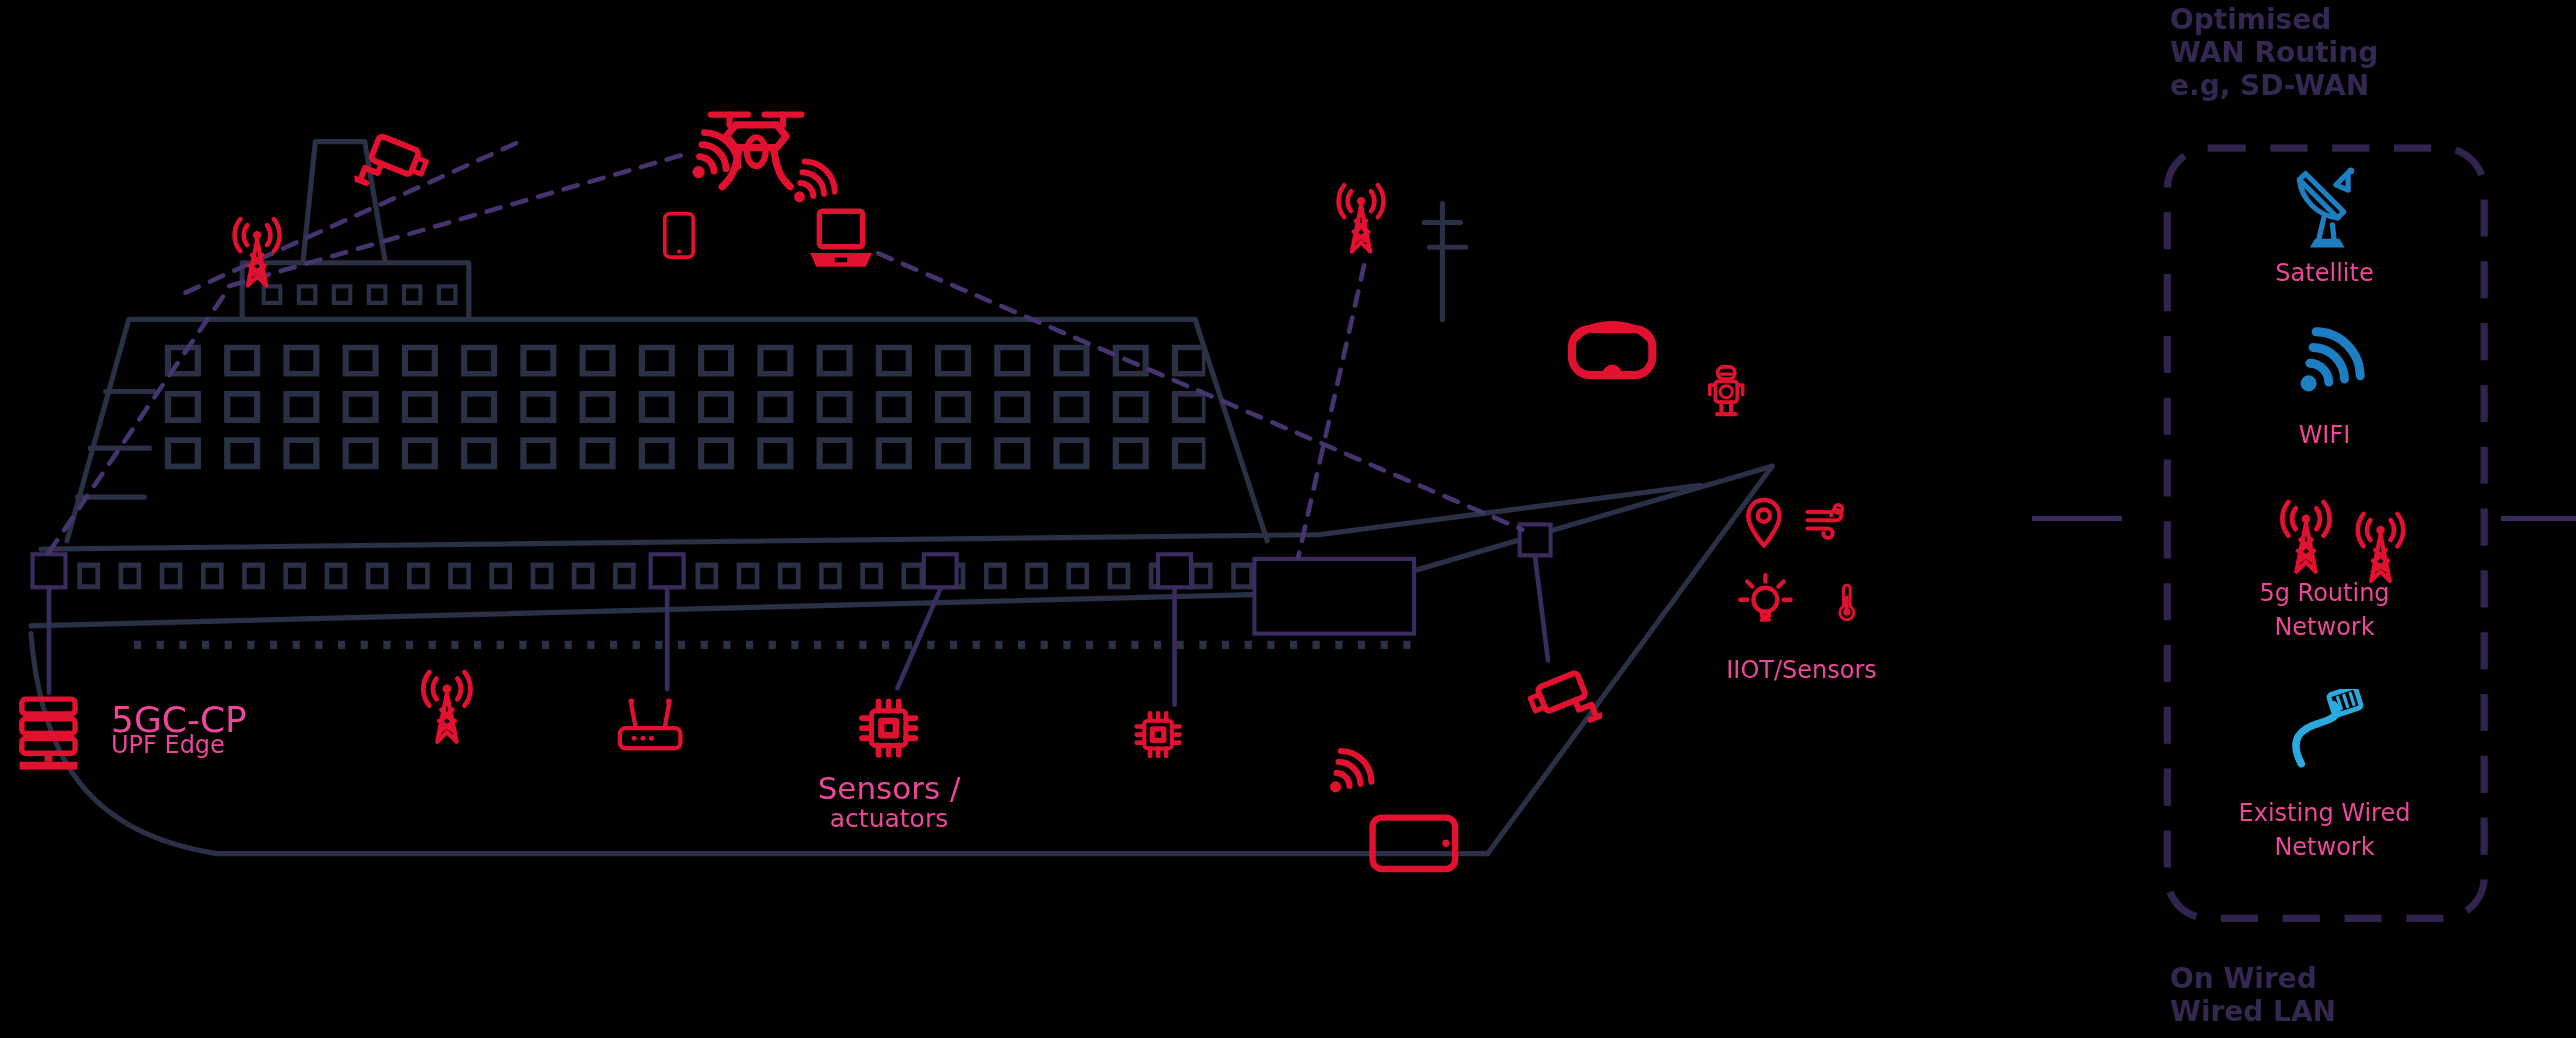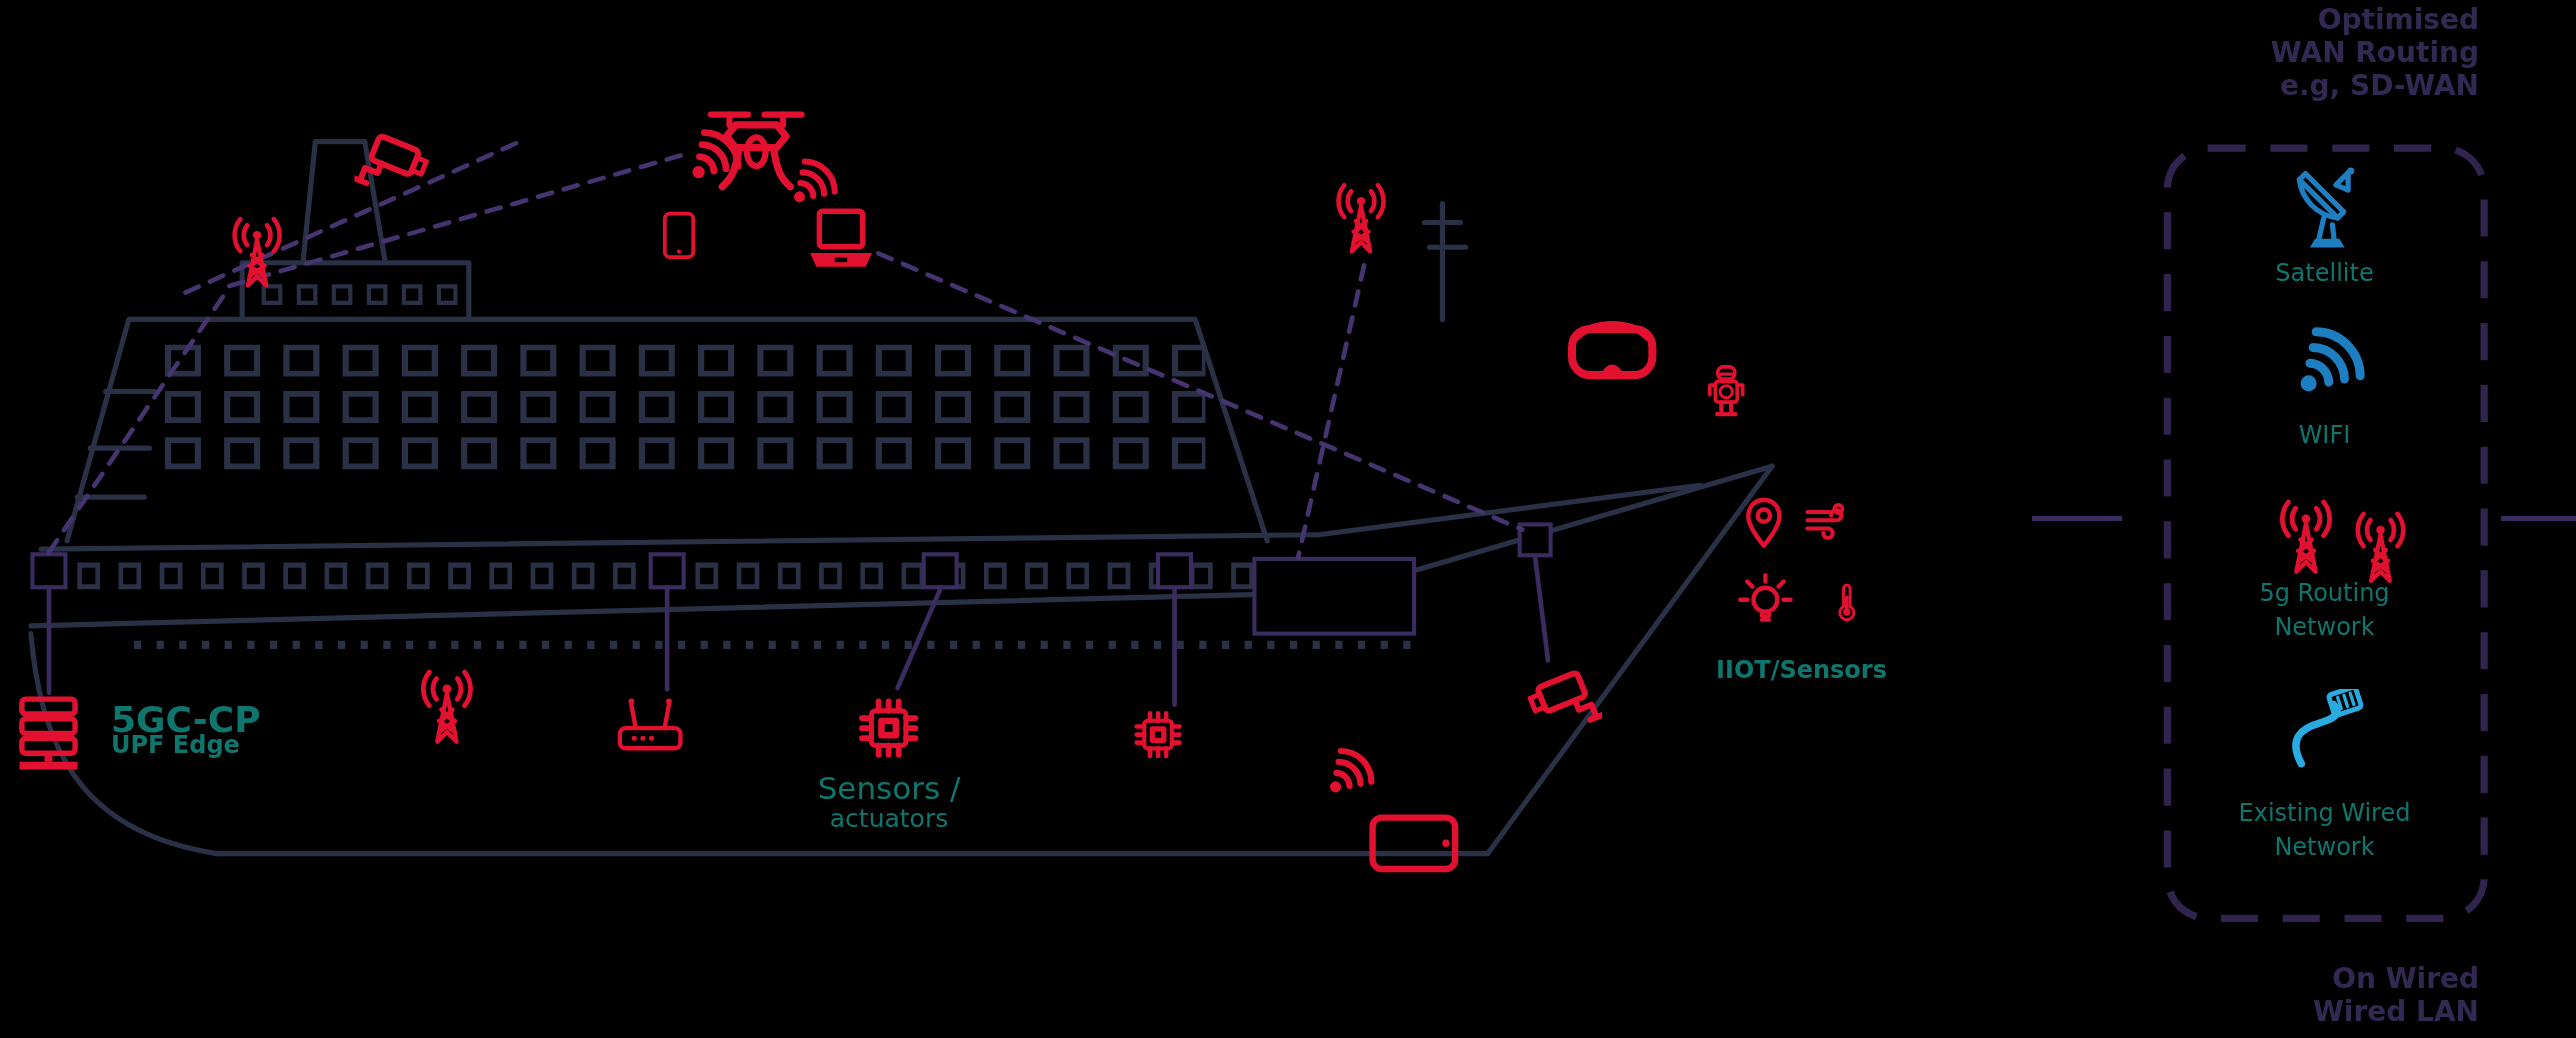--- a/index.html
+++ b/index.html
@@ -2,24 +2,24 @@
 <html style="font-size:8.2px"><head>
 <meta charset="utf-8">
 <style>
   html,body{margin:0;padding:0}
   body{
     width:3535px;height:1038px;background:#000;
     position:relative;overflow:hidden;
     font-family:"DejaVu Sans","Liberation Sans",sans-serif;
   }
   .abs{position:absolute}
-  .lbl{position:absolute;color:#0f766e;font-size:24px;line-height:1.32;text-align:center}
+  .lbl{position:absolute;color:#ec4899;font-size:24px;line-height:1.32;text-align:center}
   .lbl.left{text-align:left}
-  .b{font-weight:bold}
-  .hdr{position:absolute;color:#332852;font-size:28px;font-weight:bold;line-height:33px;text-align:right}
+  .b{font-weight:normal}
+  .hdr{position:absolute;color:#332852;font-size:28px;font-weight:bold;line-height:33px;text-align:left}
   .conn{position:absolute;height:4.6px;background:#3a2c5e}
   .icon{position:absolute}
   svg{overflow:visible}
   .red{color:#e31130}
   .blue{color:#1d7fc1}
   .cyan{color:#29abe2}
 </style>
 </head>
 <body>
 

